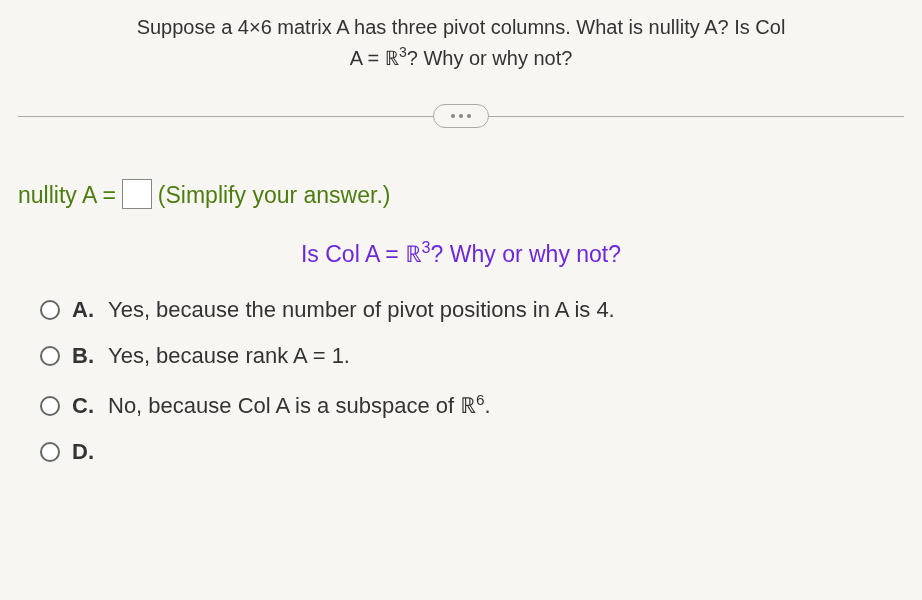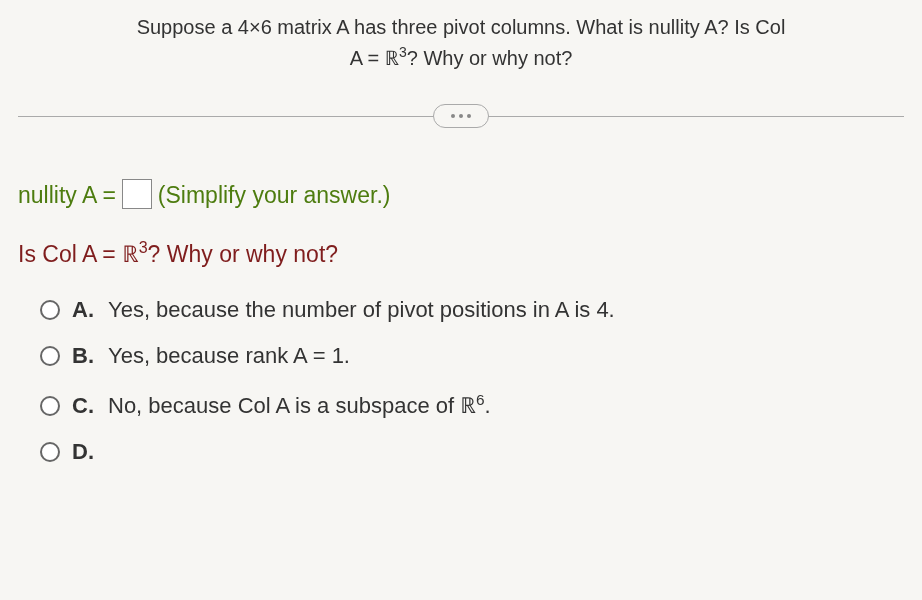--- a/index.html
+++ b/index.html
@@ -76,21 +76,22 @@
       display: inline-block;
       width: 30px;
       height: 30px;
       border: 1px solid #888;
       background: #fff;
       vertical-align: middle;
     }
     .subquestion {
       font-size: 23px;
       margin-bottom: 28px;
-      color: #7f1d1d;
+      color: #6d28d9;
+      text-align: center;
     }
     .options {
       padding-left: 22px;
     }
     .option-row {
       display: flex;
       align-items: baseline;
       gap: 12px;
       font-size: 22px;
       margin-bottom: 20px;

